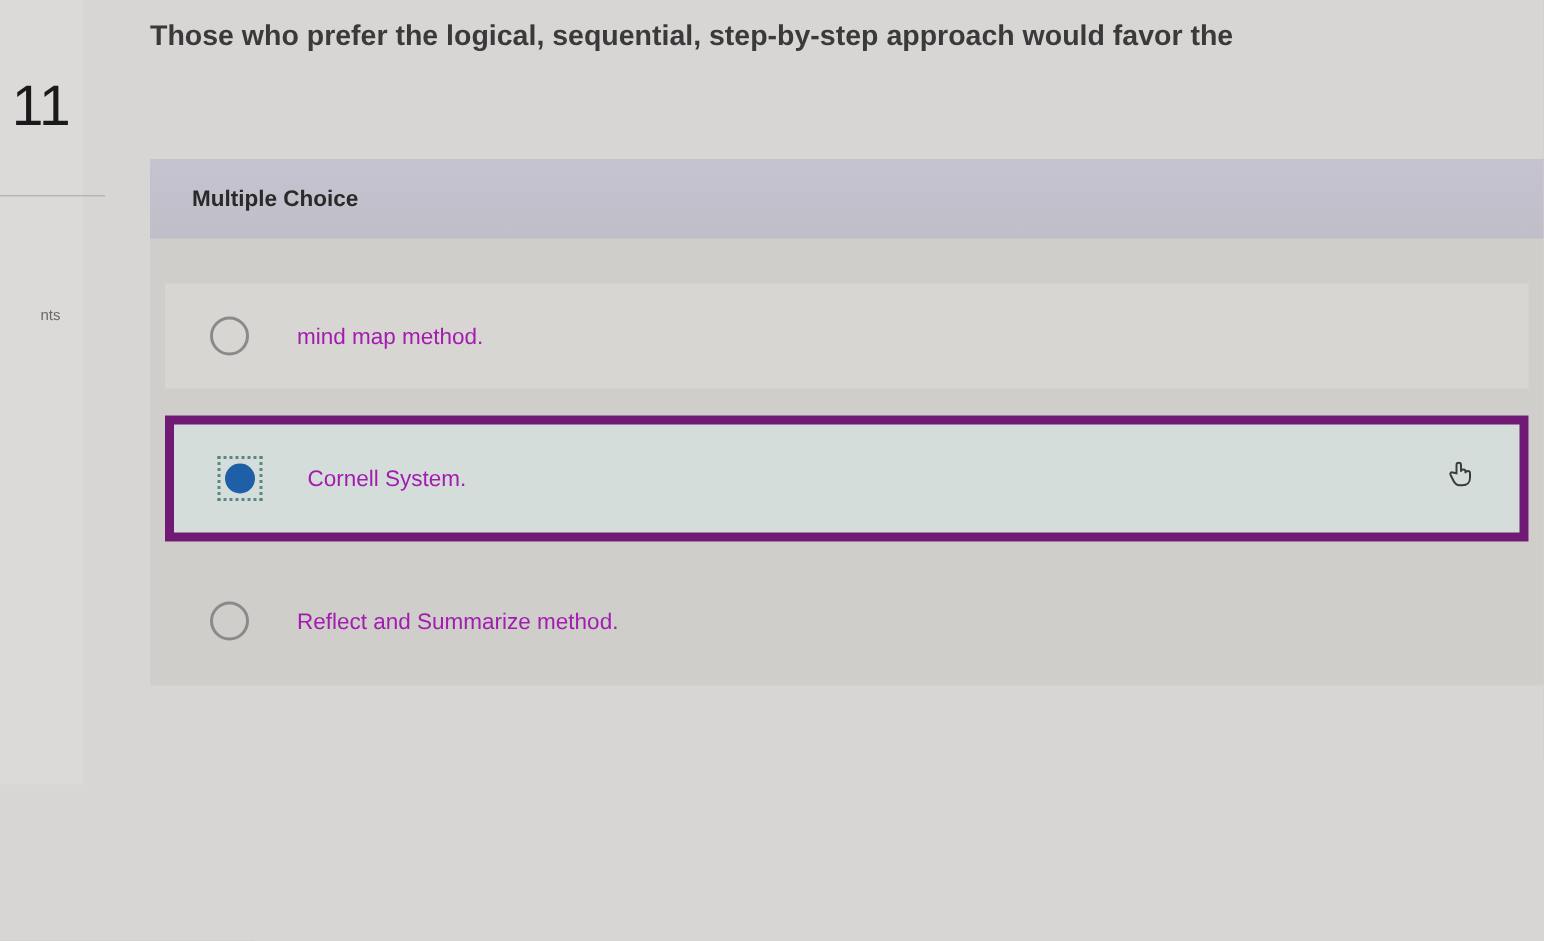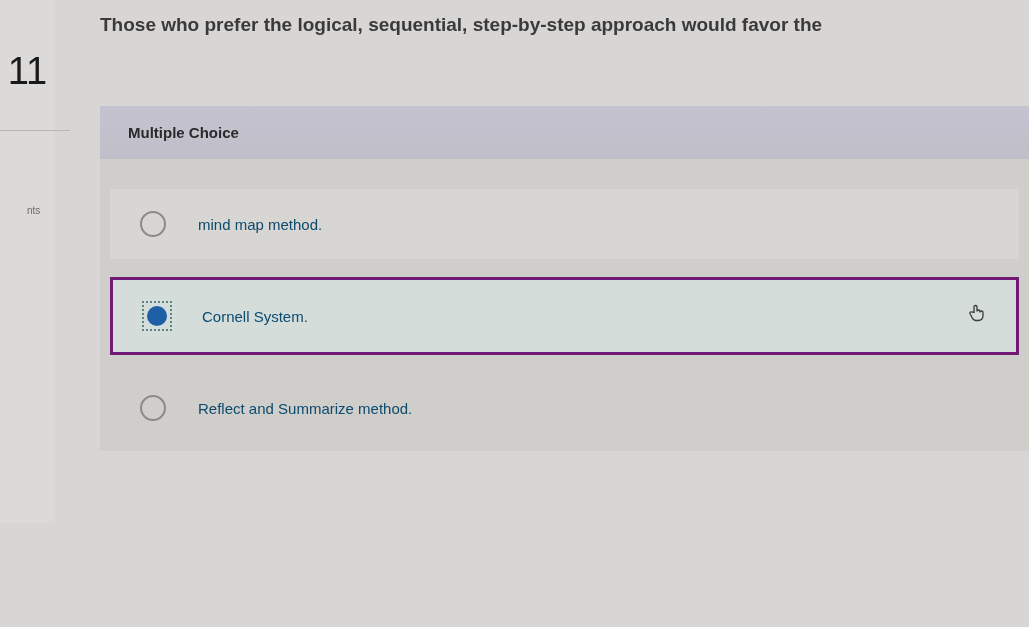--- a/index.html
+++ b/index.html
@@ -84,21 +84,21 @@
       padding: 22px 30px;
       margin-bottom: 18px;
       background: #d6d4d1;
       position: relative;
     }
     .option-row.unselected {
       background: #d8d6d3;
     }
     .option-row.selected {
       background: #d4ddda;
-      border: 3px solid #701a75;
+      border: 6px solid #701a75;
       padding: 21px 29px;
     }
     .radio-outer {
       width: 26px;
       height: 26px;
       border: 2px solid #8a8a8a;
       border-radius: 50%;
       display: flex;
       align-items: center;
       justify-content: center;
@@ -117,21 +117,21 @@
       flex-shrink: 0;
     }
     .radio-filled {
       width: 20px;
       height: 20px;
       background: #1e5fa8;
       border-radius: 50%;
     }
     .option-label {
       font-size: 15px;
-      color: #0c4a6e;
+      color: #a21caf;
     }
     .cursor-hand {
       position: absolute;
       right: 30px;
       top: 50%;
       transform: translateY(-50%);
       font-size: 18px;
       color: #3a3a3a;
     }
     .option-row:last-child {

